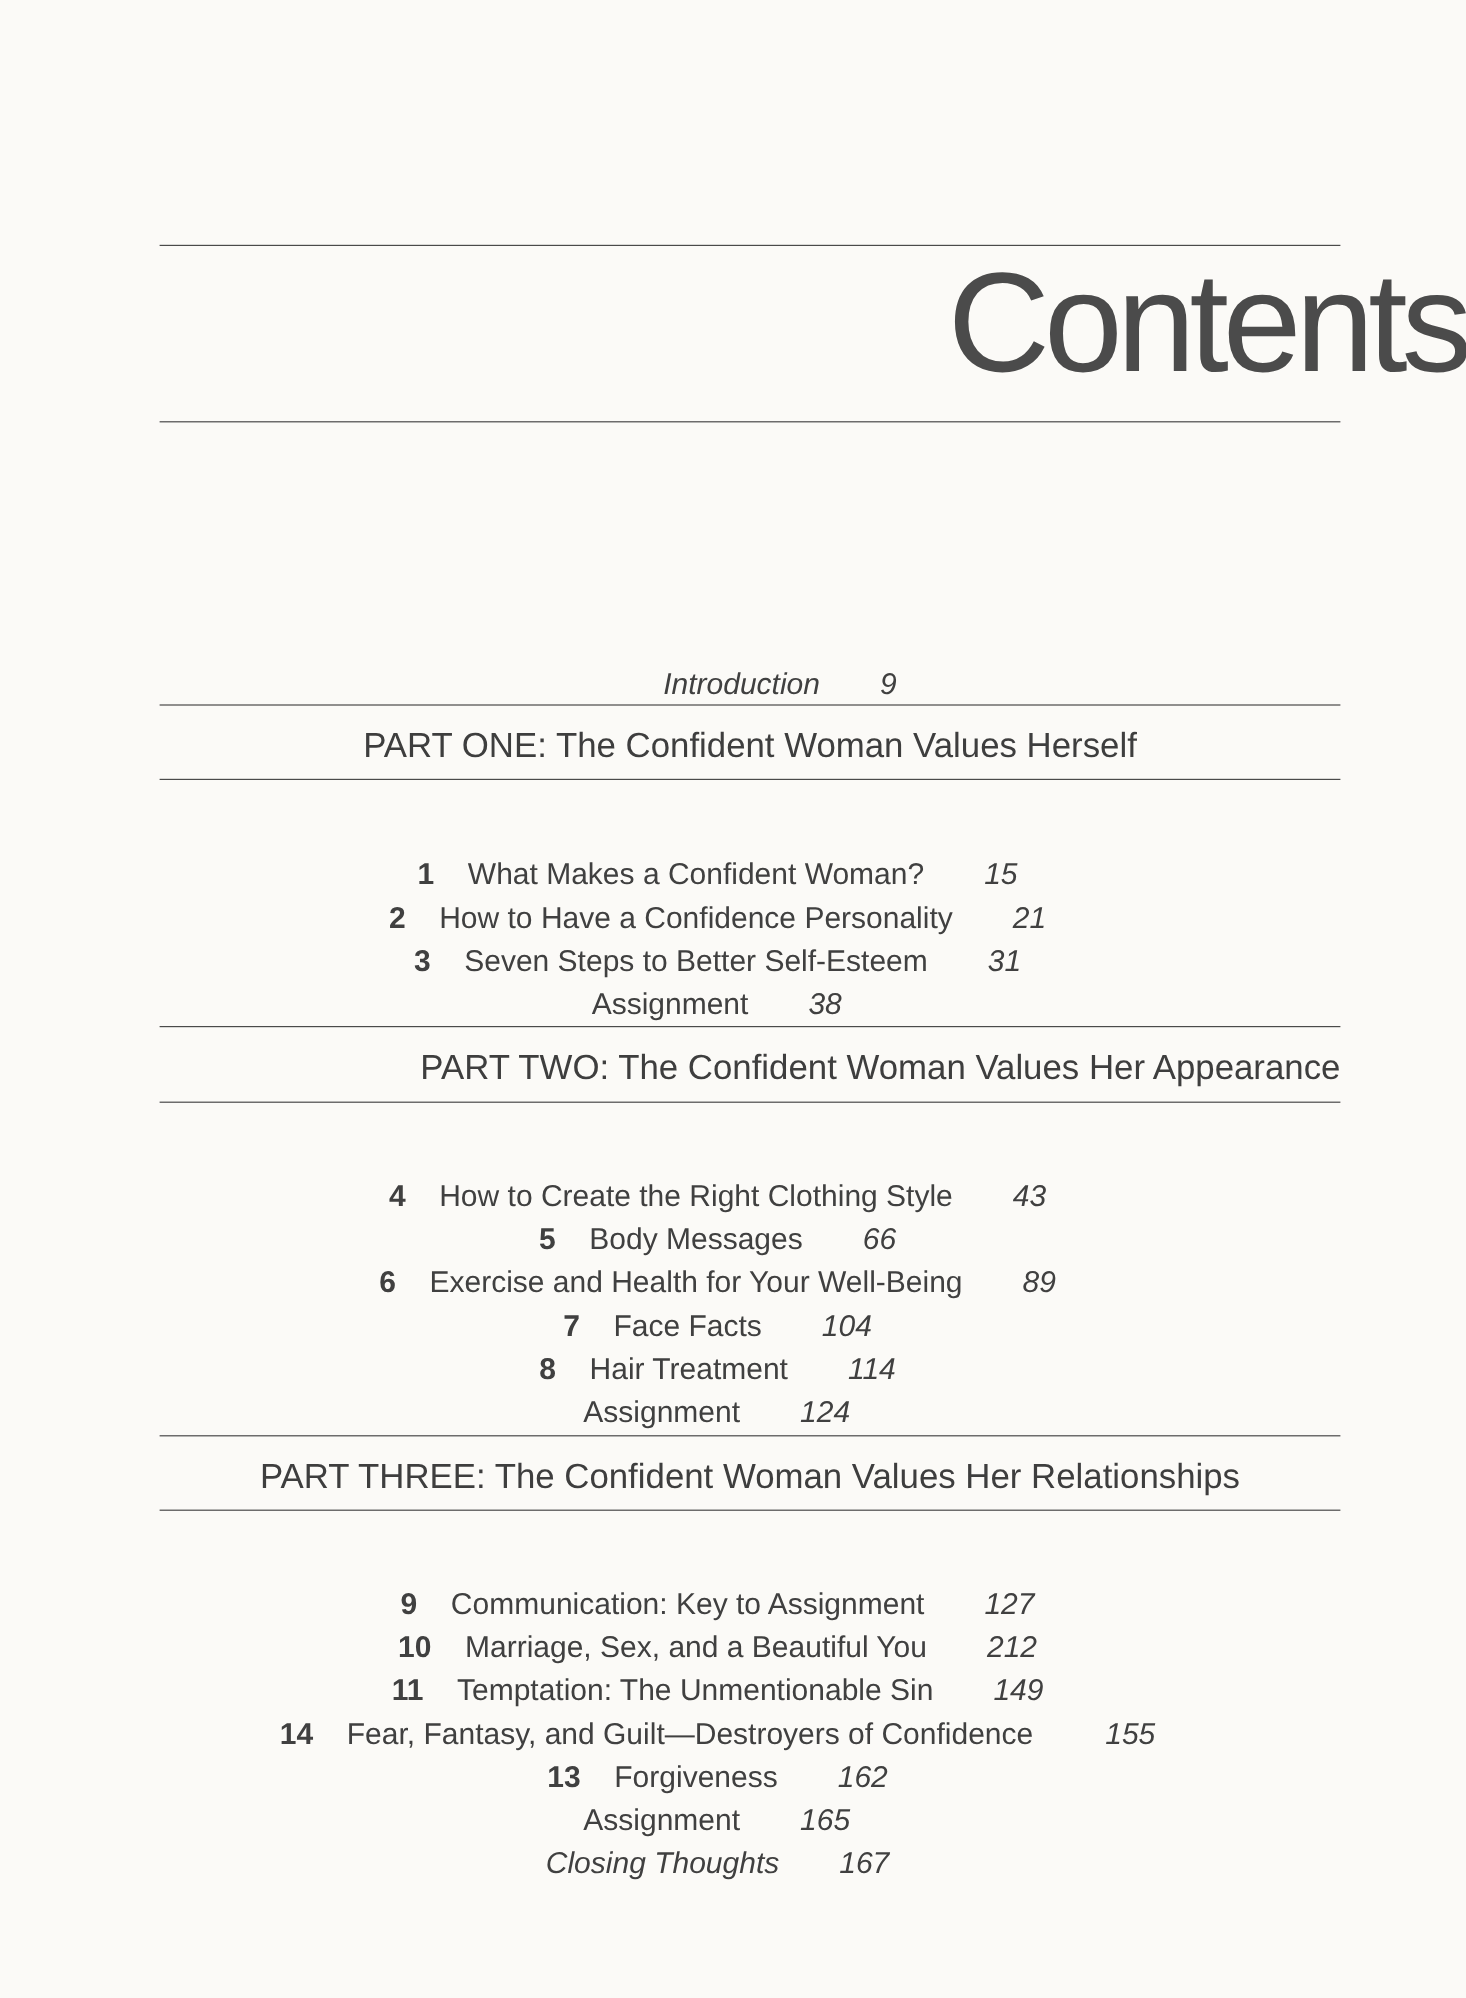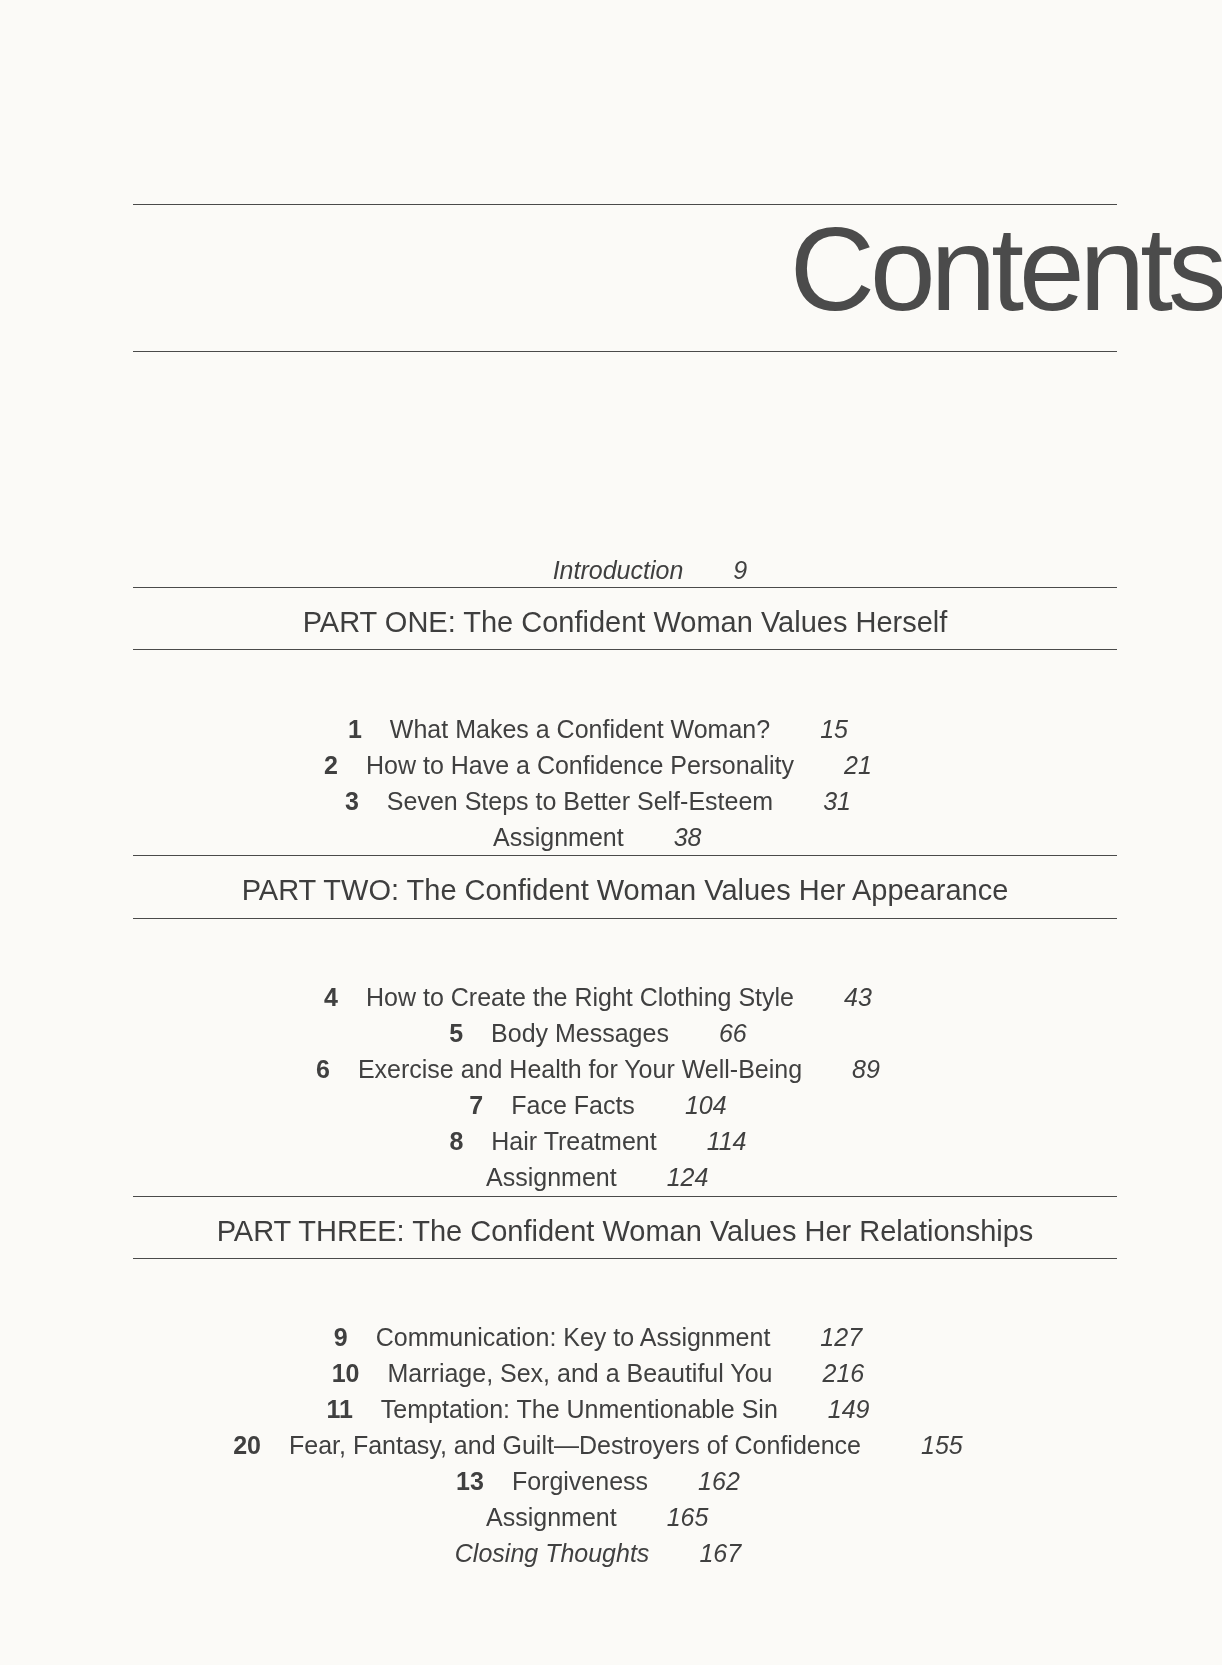--- a/index.html
+++ b/index.html
@@ -72,21 +72,21 @@
   <span class="num">2</span><span>How to Have a Confidence Personality</span><span class="pg">21</span>
 </div>
 <div class="line" style="top:764px; left:-20px;">
   <span class="num">3</span><span>Seven Steps to Better Self-Esteem</span><span class="pg">31</span>
 </div>
 <div class="line" style="top:800px; left:-20px;">
   <span>Assignment</span><span class="pg">38</span>
 </div>
 
 <div class="rule" style="top:855px;"></div>
-<div class="part" style="top:876px;">PART TWO: The Confident Woman Values Her Appearance</div>
+<div class="part" style="top:876px;text-align:right;">PART TWO: The Confident Woman Values Her Appearance</div>
 <div class="rule" style="top:918px;"></div>
 
 <div class="line" style="top:960px; left:-20px;">
   <span class="num">4</span><span>How to Create the Right Clothing Style</span><span class="pg">43</span>
 </div>
 <div class="line" style="top:996px; left:-20px;">
   <span class="num">5</span><span>Body Messages</span><span class="pg">66</span>
 </div>
 <div class="line" style="top:1032px; left:-20px;">
   <span class="num">6</span><span>Exercise and Health for Your Well-Being</span><span class="pg">89</span>
@@ -102,27 +102,27 @@
 </div>
 
 <div class="rule" style="top:1196px;"></div>
 <div class="part" style="top:1217px;">PART THREE: The Confident Woman Values Her Relationships</div>
 <div class="rule" style="top:1258px;"></div>
 
 <div class="line" style="top:1300px; left:-20px;">
   <span class="num">9</span><span>Communication: Key to Assignment</span><span class="pg">127</span>
 </div>
 <div class="line" style="top:1336px; left:-20px;">
-  <span class="num">10</span><span>Marriage, Sex, and a Beautiful You</span><span class="pg">216</span>
+  <span class="num">10</span><span>Marriage, Sex, and a Beautiful You</span><span class="pg">212</span>
 </div>
 <div class="line" style="top:1372px; left:-20px;">
   <span class="num">11</span><span>Temptation: The Unmentionable Sin</span><span class="pg">149</span>
 </div>
 <div class="line" style="top:1408px; left:-20px;">
-  <span class="num">20</span><span>Fear, Fantasy, and Guilt—Destroyers of Confidence</span><span class="pg" style="margin-left:60px;">155</span>
+  <span class="num">14</span><span>Fear, Fantasy, and Guilt—Destroyers of Confidence</span><span class="pg" style="margin-left:60px;">155</span>
 </div>
 <div class="line" style="top:1444px; left:-20px;">
   <span class="num">13</span><span>Forgiveness</span><span class="pg">162</span>
 </div>
 <div class="line" style="top:1480px; left:-20px;">
   <span>Assignment</span><span class="pg">165</span>
 </div>
 <div class="line" style="top:1516px; left:-20px;">
   <span class="ital">Closing Thoughts</span><span class="pg">167</span>
 </div>

